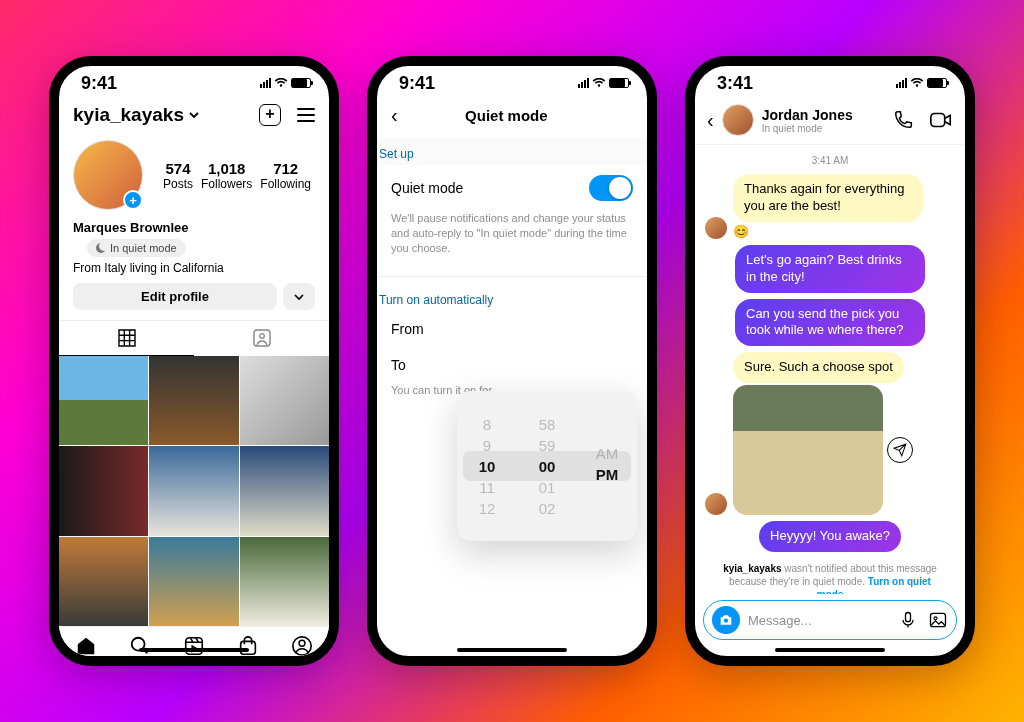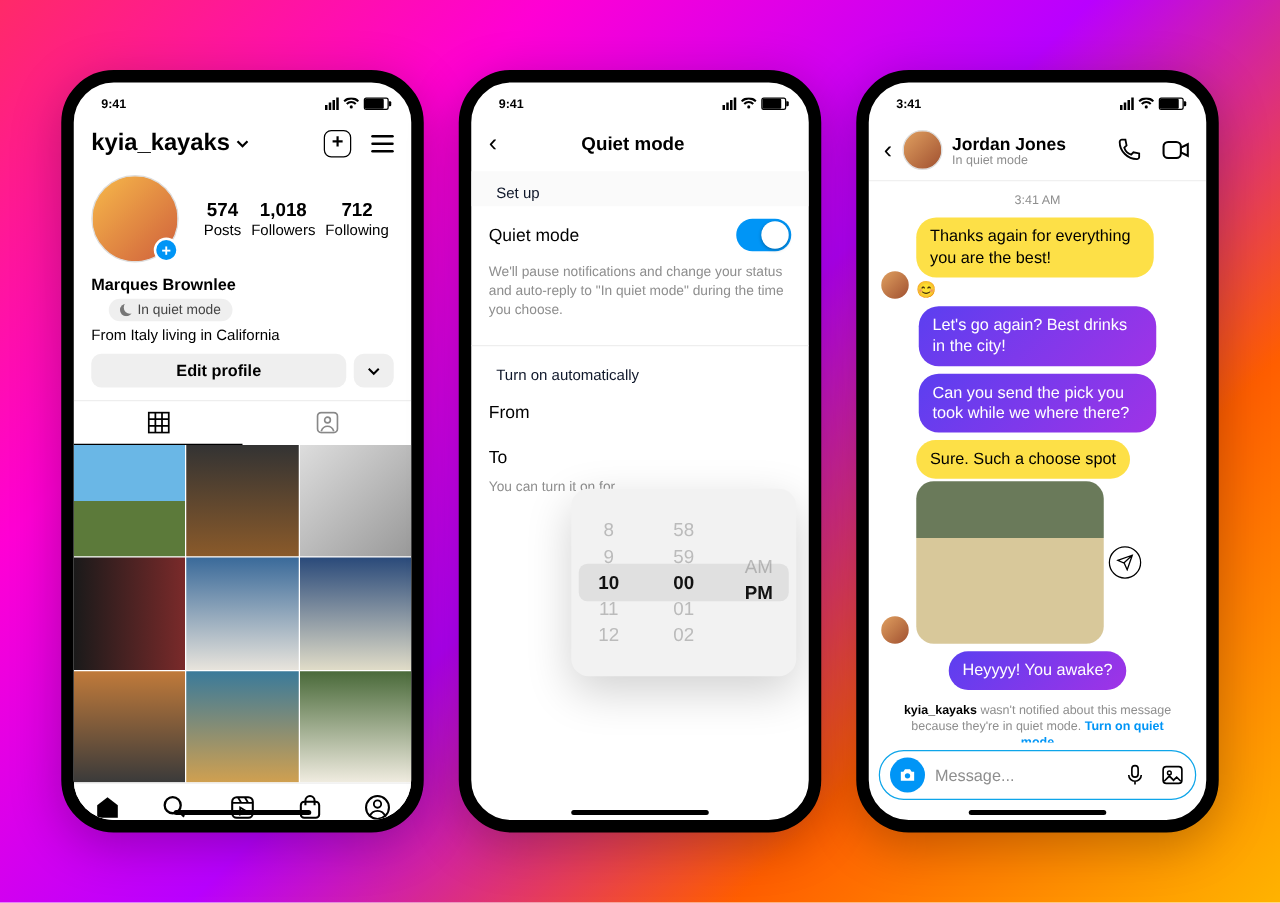--- a/index.html
+++ b/index.html
@@ -17,21 +17,21 @@
     border: 10px solid #000;
     position: relative;
     overflow: hidden;
     display: flex; flex-direction: column;
     box-shadow: 0 10px 40px rgba(0,0,0,.25);
   }
   .status-bar {
     height: 34px;
     display: flex; justify-content: space-between; align-items: center;
     padding: 0 18px 0 22px;
-    font-size: 10px; font-weight: 700; text-align: center;
+    font-size: 18px; font-weight: 700; text-align: center;
   }
   .status-icons { display: flex; gap: 3px; align-items: center; }
   .signal { display:flex; gap:1px; align-items:flex-end; }
   .signal i { width:2px; background:#000; display:block; }
   .bar1{height:4px}.bar2{height:6px}.bar3{height:8px}.bar4{height:10px}
   .wifi { width:14px; height:10px; position:relative; }
   .battery { width:20px; height:10px; border:1.2px solid #000; border-radius:2px; position:relative; }
   .battery::after{content:"";position:absolute;right:-3px;top:2px;width:2px;height:4px;background:#000;border-radius:0 1px 1px 0;}
   .battery i{display:block;height:100%;background:#000;border-radius:1px;}
   .home-ind { position:absolute; bottom:4px; left:50%; transform:translateX(-50%); width:110px; height:4px; background:#000; border-radius:3px; }
@@ -71,21 +71,21 @@
   .t6{background:linear-gradient(#2a4a7a,#e0dcc8);}
   .t7{background:linear-gradient(#c07a3a,#3a3a3a);}
   .t8{background:linear-gradient(#3a7a9a,#d0a050);}
   .t9{background:linear-gradient(#4a6a3a,#f0ece0);}
   .bottom-nav{display:flex;justify-content:space-around;border-top:1px solid #eee;padding:8px 0 16px;background:#fff;}
 
   
   .p2-header{display:flex;align-items:center;padding:4px 14px 10px;}
   .back{font-size:20px;font-weight:300;}
   .p2-title{flex:1;text-align:center;font-weight:700;font-size:15px;margin-left:-18px;}
-  .section-lbl{font-size:12px;color:#0f172a;padding:10px 20px 4px;background:#fafafa;}
+  .section-lbl{font-size:12px;color:#0369a1;padding:10px 2px 4px;background:#fafafa;}
   .p2-row{display:flex;justify-content:space-between;align-items:center;padding:10px 14px;font-size:14px;}
   .toggle{width:44px;height:26px;background:#0095f6;border-radius:13px;position:relative;}
   .toggle::after{content:"";position:absolute;width:22px;height:22px;background:#fff;border-radius:50%;right:2px;top:2px;box-shadow:0 1px 3px rgba(0,0,0,.3);}
   .p2-desc{font-size:11px;color:#8e8e8e;padding:0 14px 14px;line-height:1.35;}
   .divider{height:1px;background:#eee;margin:6px 0;}
   .p2-sub{font-size:14px;padding:10px 14px;}
   .picker-wrap{position:relative;}
   .picker{position:absolute;right:10px;top:-20px;width:180px;height:150px;background:#f2f2f2;border-radius:14px;box-shadow:0 12px 36px rgba(0,0,0,.18);display:flex;overflow:hidden;}
   .pcol{flex:1;display:flex;flex-direction:column;align-items:center;justify-content:center;font-size:15px;color:#bbb;gap:4px;}
   .pcol .sel{color:#000;font-weight:600;}
@@ -96,21 +96,21 @@
   .p3-ava{width:32px;height:32px;border-radius:50%;background:linear-gradient(135deg,#e0a060,#a05030);border:1.5px solid #ddd;}
   .p3-hname{flex:1;}
   .p3-hname .nm{font-weight:700;font-size:14px;}
   .p3-hname .st{font-size:10px;color:#8e8e8e;}
   .call-icons{display:flex;gap:14px;}
   .chat{flex:1;padding:8px 10px;display:flex;flex-direction:column;gap:6px;overflow:hidden;font-size:13px;}
   .ts{text-align:center;font-size:10px;color:#8e8e8e;margin:2px 0;}
   .row-l{display:flex;gap:6px;align-items:flex-end;}
   .row-r{display:flex;justify-content:center;}
   .mava{width:22px;height:22px;border-radius:50%;background:linear-gradient(135deg,#e0a060,#a05030);flex-shrink:0;}
-  .bub-l{background:#fde047;border-radius:16px;padding:7px 11px;max-width:190px;line-height:1.3;}
+  .bub-l{background:#fef9c3;border-radius:16px;padding:7px 11px;max-width:190px;line-height:1.3;}
   .bub-r{background:linear-gradient(135deg,#5b3ff0,#a033e6);color:#fff;border-radius:16px;padding:7px 11px;max-width:190px;line-height:1.3;}
   .share-img{width:150px;height:130px;background:linear-gradient(#6a7a5a 35%,#d8c89a 35%);border-radius:14px;margin-top:2px;position:relative;}
   .share-btn{position:absolute;right:-30px;top:50%;transform:translateY(-50%);width:26px;height:26px;border:1.5px solid #000;border-radius:50%;display:flex;align-items:center;justify-content:center;}
   .notice{font-size:10px;color:#8e8e8e;text-align:center;padding:4px 18px;line-height:1.3;}
   .notice b{color:#000;font-weight:700;}
   .notice a{color:#0095f6;font-weight:600;}
   .composer{display:flex;align-items:center;gap:8px;margin:6px 8px 16px;border:1px solid #0ea5e9;border-radius:22px;padding:5px 8px;}
   .cam{width:28px;height:28px;border-radius:50%;background:#0095f6;display:flex;align-items:center;justify-content:center;}
   .msg-input{flex:1;font-size:13px;color:#8e8e8e;}
   .comp-icons{display:flex;gap:10px;}

